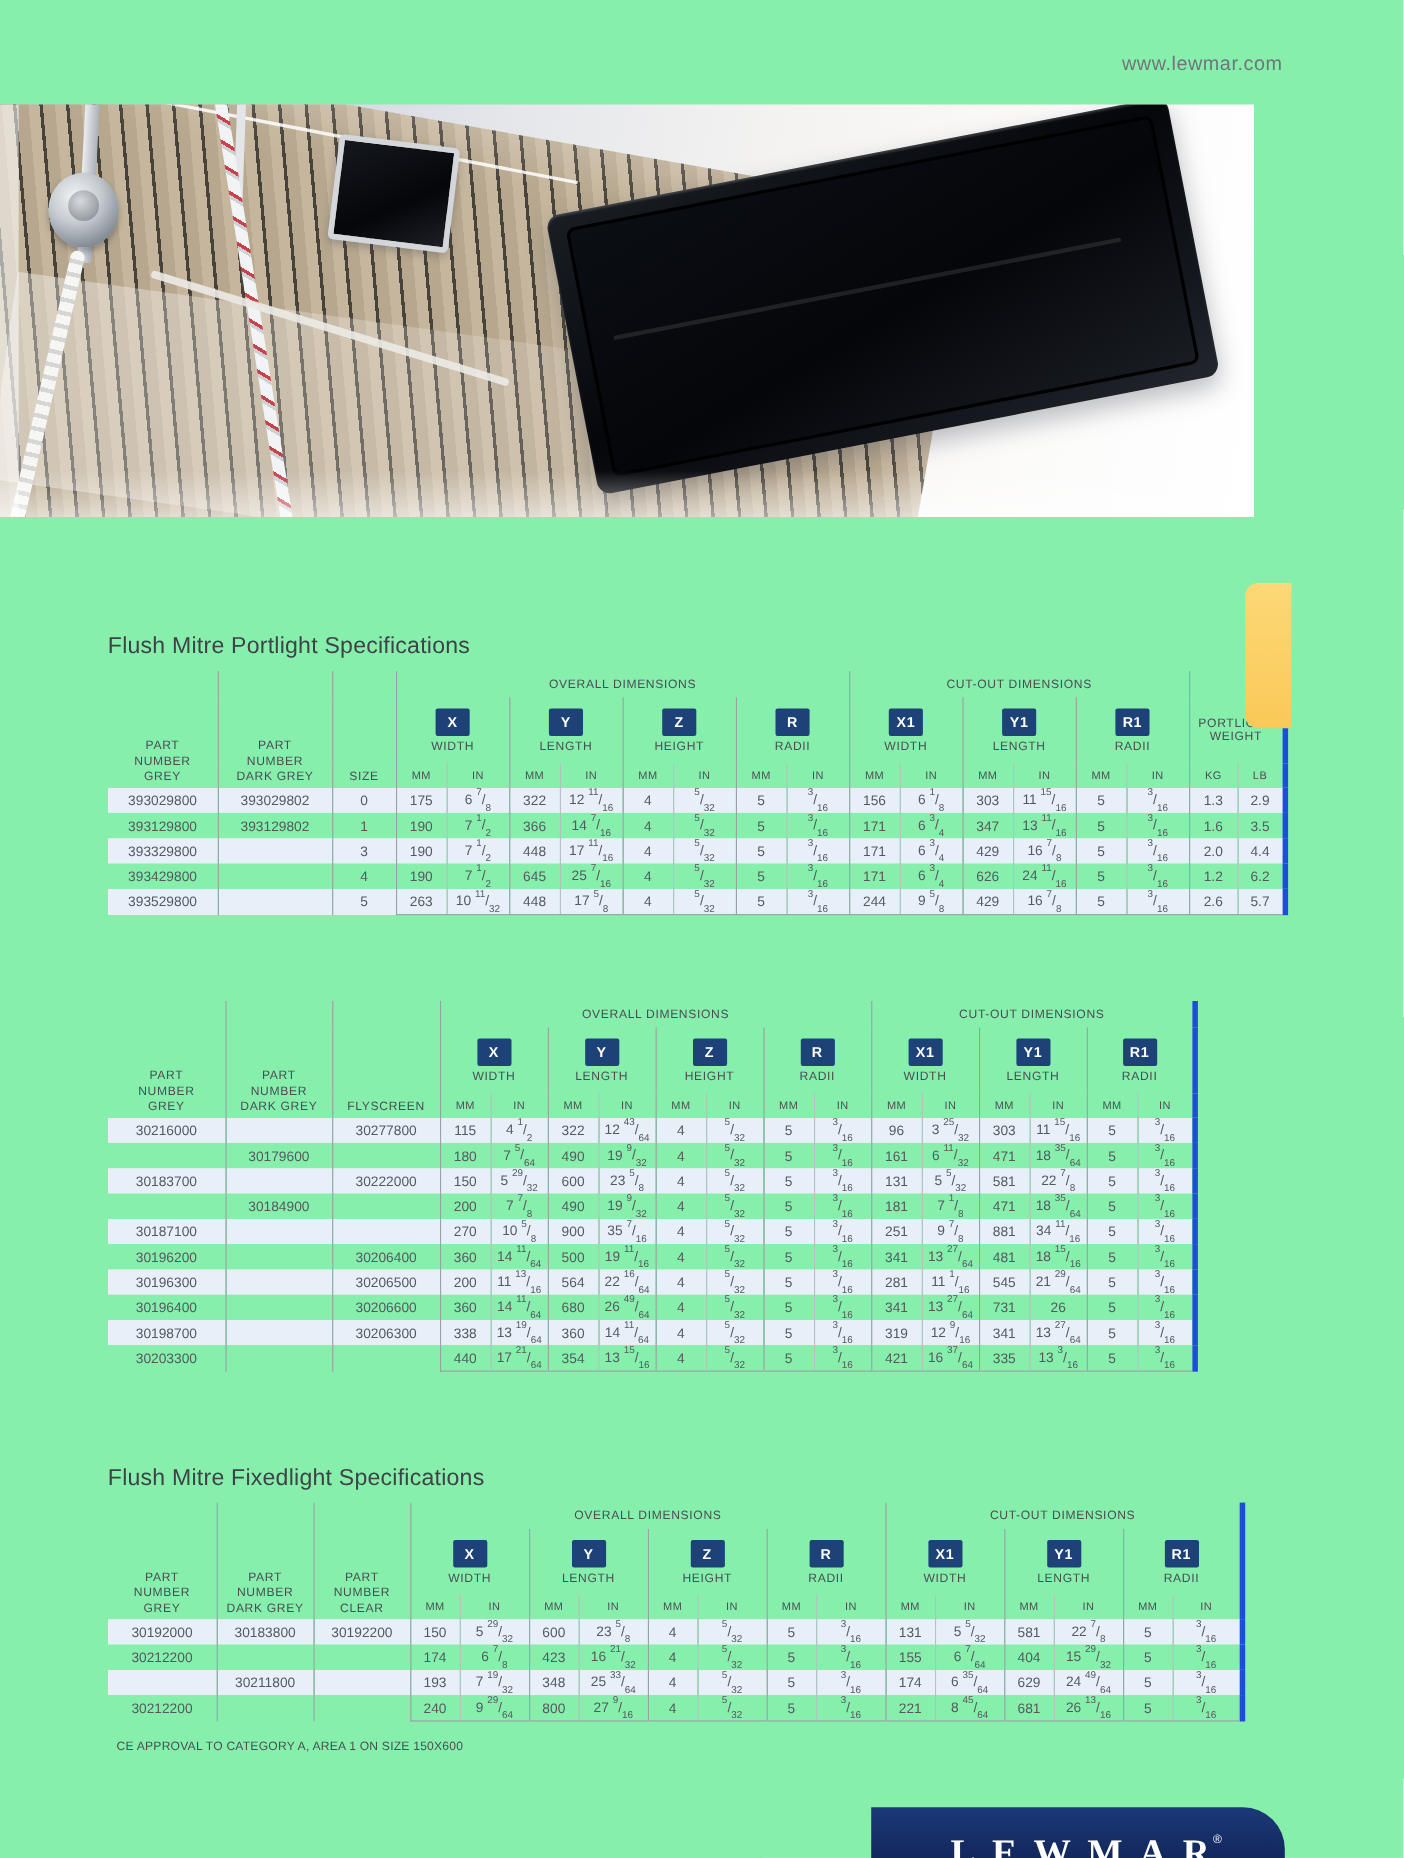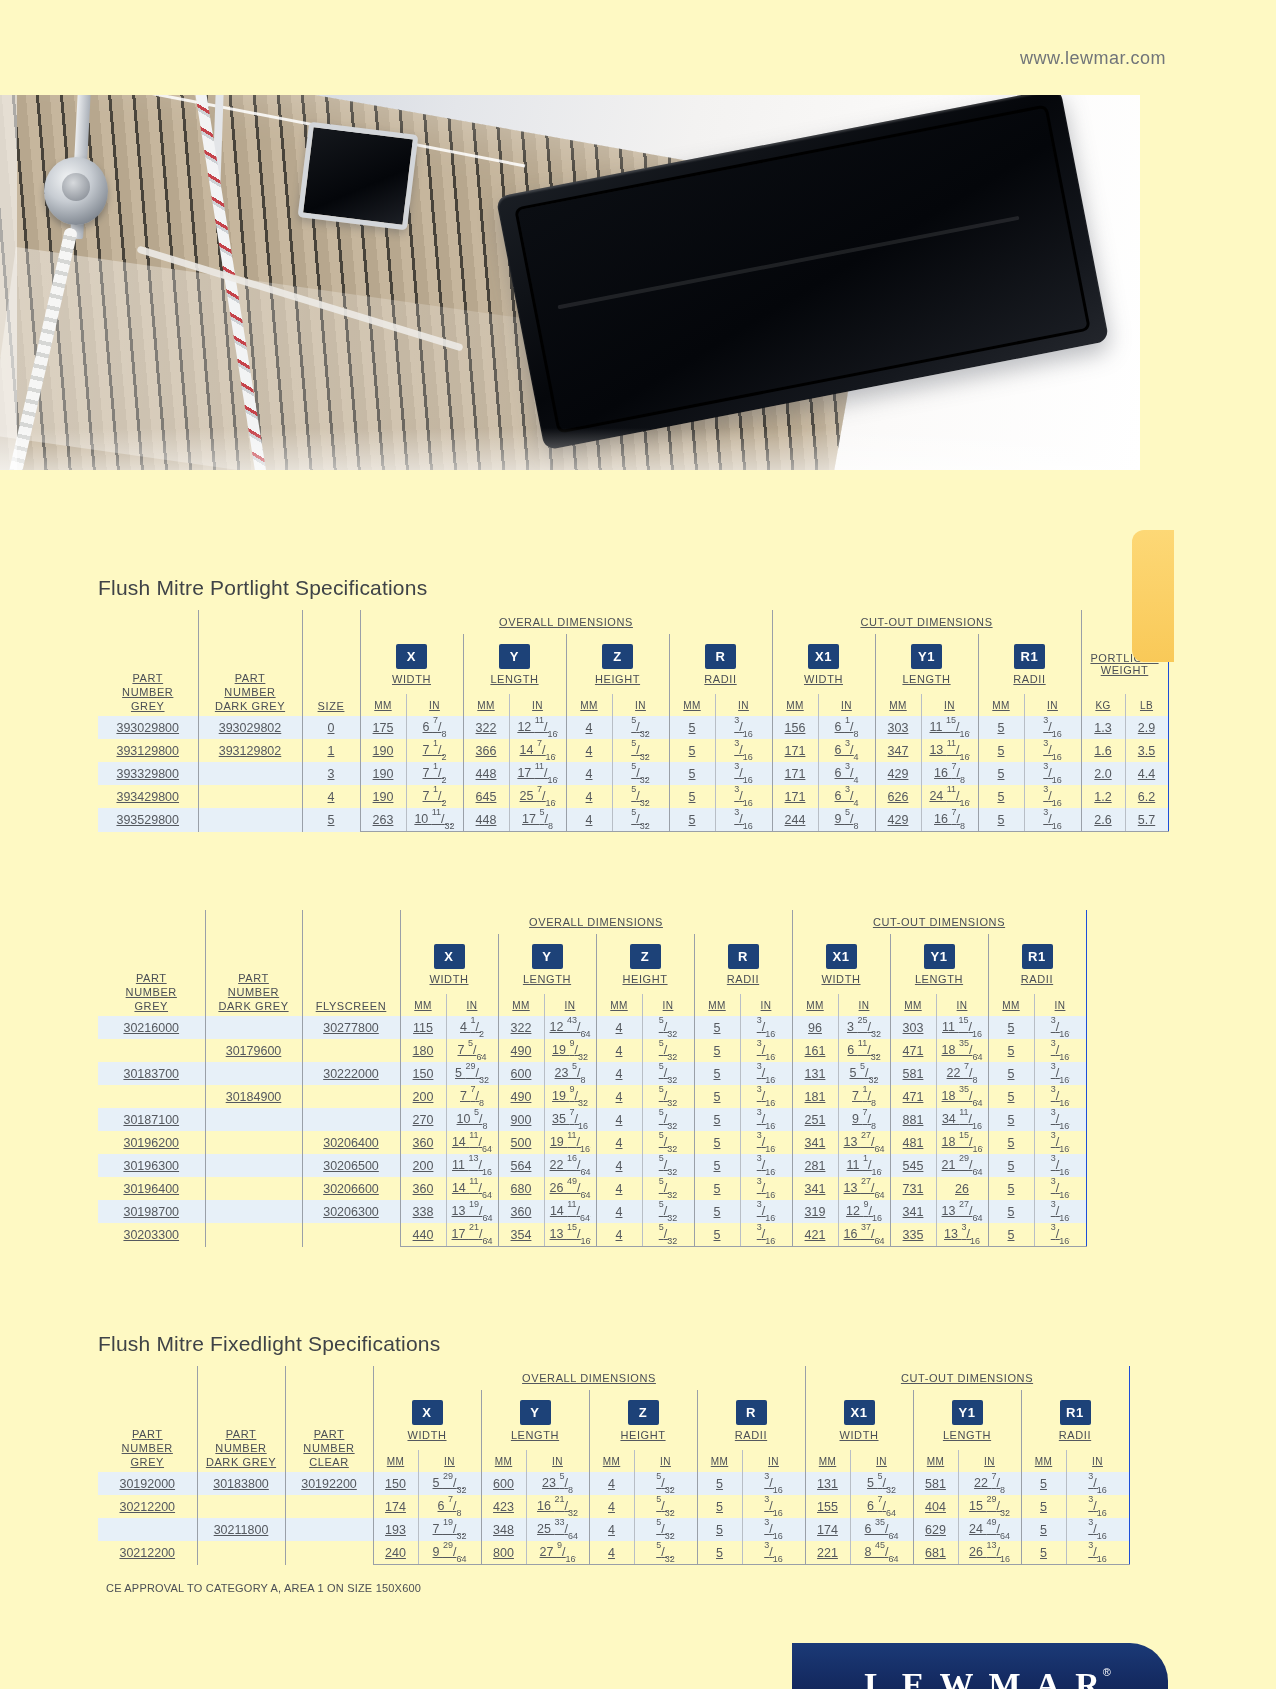--- a/index.html
+++ b/index.html
@@ -1,16 +1,16 @@
 <!DOCTYPE html>
 <html><head>
 <meta charset="utf-8">
 <style>
   html,body{margin:0;padding:0;background:#fff;}
-  .page{position:relative;width:1276px;height:1689px;background:#fef9c3;overflow:hidden;
+  .page{position:relative;width:1276px;height:1689px;background:#86efac;overflow:hidden;
         font-family:"Liberation Sans",sans-serif;color:#55595f;}
   
   .site-url{position:absolute;top:48px;right:110px;font-size:18px;color:#717579;letter-spacing:.5px;}
   
   .photo{position:absolute;left:0;top:95px;width:1140px;height:375px;overflow:hidden;
          background:linear-gradient(100deg,#b7c0cd 0%,#ccd2db 16%,#e4e6ea 38%,#f3f2f1 58%,#fbfaf9 78%,#ffffff 100%);}
   .ph-deck{position:absolute;left:-90px;top:15px;width:940px;height:460px;transform:rotate(10deg);
            background:repeating-linear-gradient(75deg,#48433a 0 3px,#b7a78e 3px 14px,#c6b69d 14px 24px);
            box-shadow:inset 0 0 60px rgba(255,255,255,.35);}
   .ph-deck-light{position:absolute;left:0;top:190px;width:560px;height:190px;transform:rotate(8deg);
@@ -36,21 +36,21 @@
   .ph-hatch-big::before{content:"";position:absolute;left:40px;top:118px;width:470px;height:4px;background:rgba(255,255,255,.10);z-index:2;border-radius:2px;}
   .ph-hatch-small{position:absolute;left:303px;top:33px;width:100px;height:86px;transform:rotate(7deg);
             border:5px solid #d3d6da;border-radius:5px;
             background:linear-gradient(150deg,#15181d 0%,#04060a 60%,#1c1f25 100%);box-shadow:0 4px 8px rgba(60,65,75,.3);}
   .ph-fade-left{position:absolute;left:0;top:0;width:17px;height:100%;background:rgba(255,255,255,.55);}
   .ph-fade-bottom{position:absolute;left:0;bottom:0;width:100%;height:42px;
             background:linear-gradient(rgba(255,255,255,0),rgba(255,255,255,.55));}
   
   .sec-title{position:absolute;left:98px;font-size:21px;color:#3f4347;letter-spacing:.2px;}
   .tablewrap{position:absolute;left:98px;}
-  table.spec{border-collapse:collapse;table-layout:fixed;border-right:1px solid #1d4ed8;text-decoration:underline;}
+  table.spec{border-collapse:collapse;table-layout:fixed;border-right:5px solid #1d4ed8;}
   table.spec th,table.spec td{padding:0;margin:0;text-align:center;vertical-align:middle;font-weight:normal;overflow:hidden;}
   .gr-row th{height:24px;font-size:11px;letter-spacing:.6px;color:#4a4e55;}
   .badge-row th{height:60px;font-size:11px;letter-spacing:.6px;color:#4a4e55;}
   .unit-row th{height:22px;font-size:10px;letter-spacing:.4px;color:#4a4e55;}
   .leftlab{vertical-align:bottom !important;font-size:11px;line-height:14px;letter-spacing:.4px;color:#4a4e55;padding-bottom:3px !important;}
   .bmaj{border-left:1px solid #9aa0a8;}
   .bmin{border-left:1px solid #b8bec6;}
   .badge{display:inline-block;min-width:25px;height:25px;line-height:25px;padding:0 3px;background:#1d4278;color:#fff;
          font-size:13px;font-weight:bold;border-radius:2px;margin-bottom:4px;}
   .dimname{font-size:11px;letter-spacing:.6px;color:#4a4e55;}

